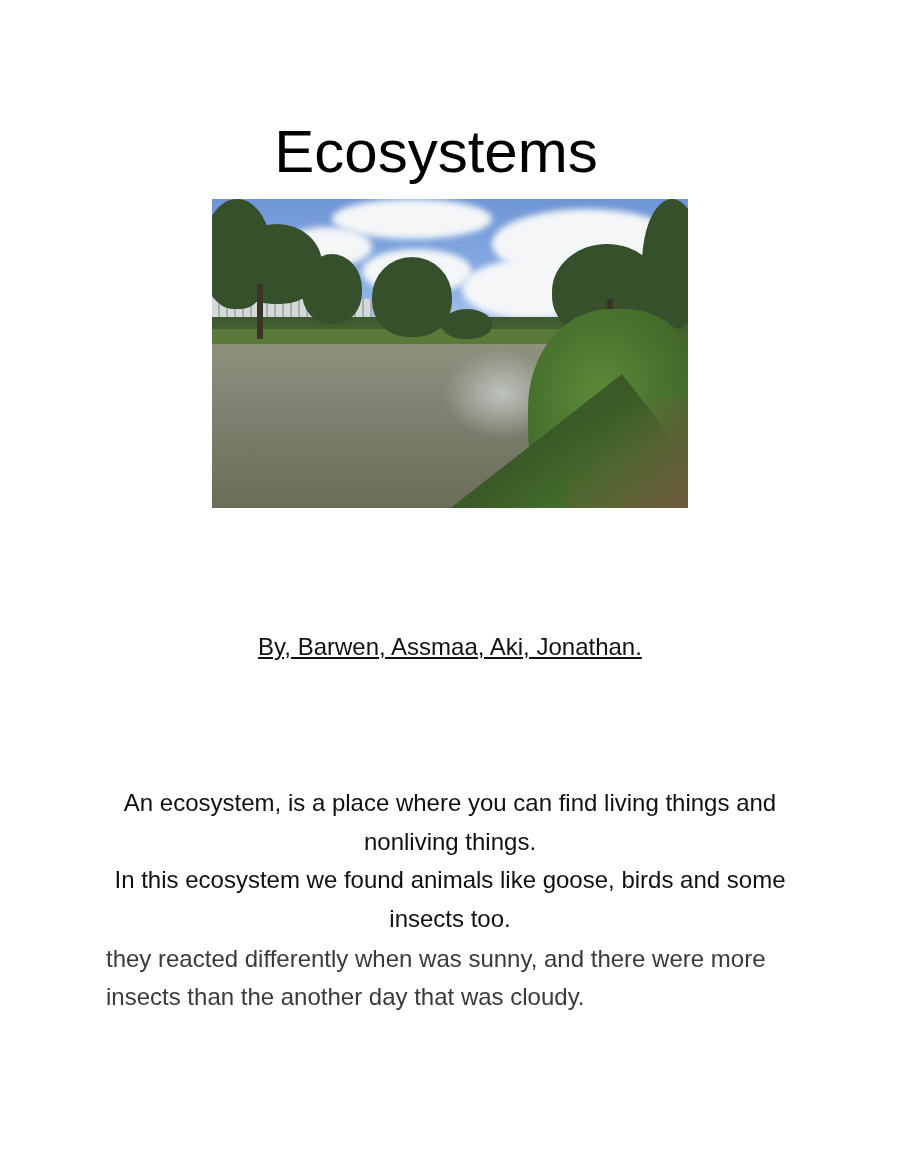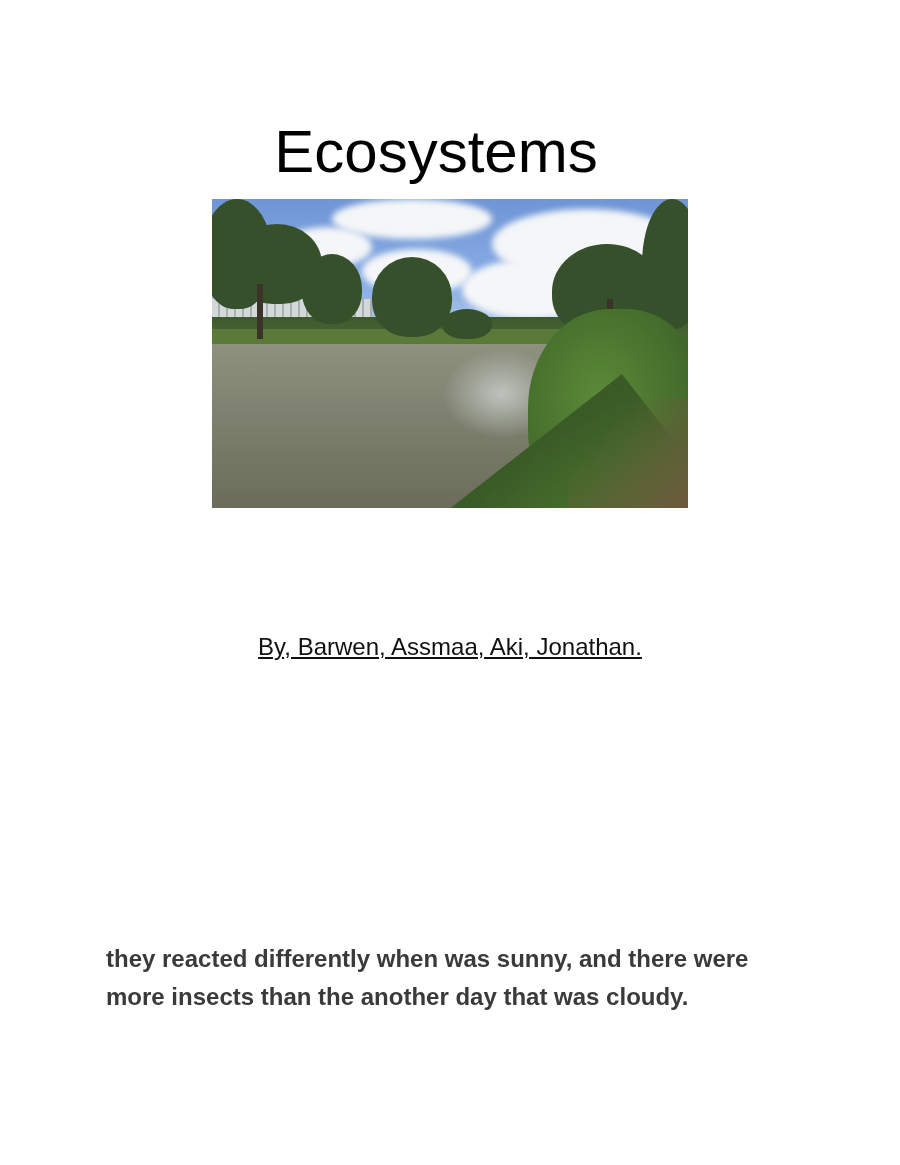--- a/index.html
+++ b/index.html
@@ -27,21 +27,21 @@
            transform:rotate(-38deg); transform-origin:100% 100%; border-radius:40% 0 0 0; }
   .photo .bush-r { position:absolute; right:-20px; top:110px; width:180px; height:220px;
            background:radial-gradient(ellipse at 40% 40%, #5c8a38, #3e6428 70%); border-radius:45%; }
   .photo .ground { position:absolute; right:0; bottom:0; width:120px; height:110px;
            background:linear-gradient(135deg, rgba(0,0,0,0) 30%, #6e5a3e 100%); }
   .byline { position:absolute; top:630px; left:0; width:900px; text-align:center;
             font-size:24px; line-height:34px; color:#111;text-decoration:underline; }
   .para1 { position:absolute; top:784px; left:100px; width:700px; text-align:center;
            font-size:24px; line-height:38.5px; color:#111; }
   .para2 { position:absolute; top:940px; left:106px; width:700px; text-align:left;
-           font-size:24px; line-height:38px; color:#3a3a3a;font-weight:bold; }
+           font-size:24px; line-height:38px; color:#3a3a3a; }
   .para1 p, .para2 p { margin:0; }
 </style>
 </head>
 <body>
 
 <div class="title">Ecosystems</div>
 
 <div class="photo" title="River with trees and cloudy blue sky, grassy bank in foreground">
   <div class="cloud" style="left:120px;top:0px;width:160px;height:40px;"></div>
   <div class="cloud" style="left:70px;top:28px;width:90px;height:40px;"></div>
@@ -63,17 +63,19 @@
   <div class="water"></div>
   <div class="glare"></div>
   <div class="bush-r"></div>
   <div class="bank-near"></div>
   <div class="ground"></div>
 </div>
 
 <div class="byline">By, Barwen, Assmaa, Aki, Jonathan.</div>
 
 <div class="para1">
+  <p>An ecosystem, is a place where you can find living things and nonliving things.</p>
+  <p>In this ecosystem we found animals like goose, birds and some insects too.</p>
 </div>
 
 <div class="para2">
   <p>they reacted differently when was sunny, and there were more insects than the another day that was cloudy.</p>
 </div>
 
 </body></html>

